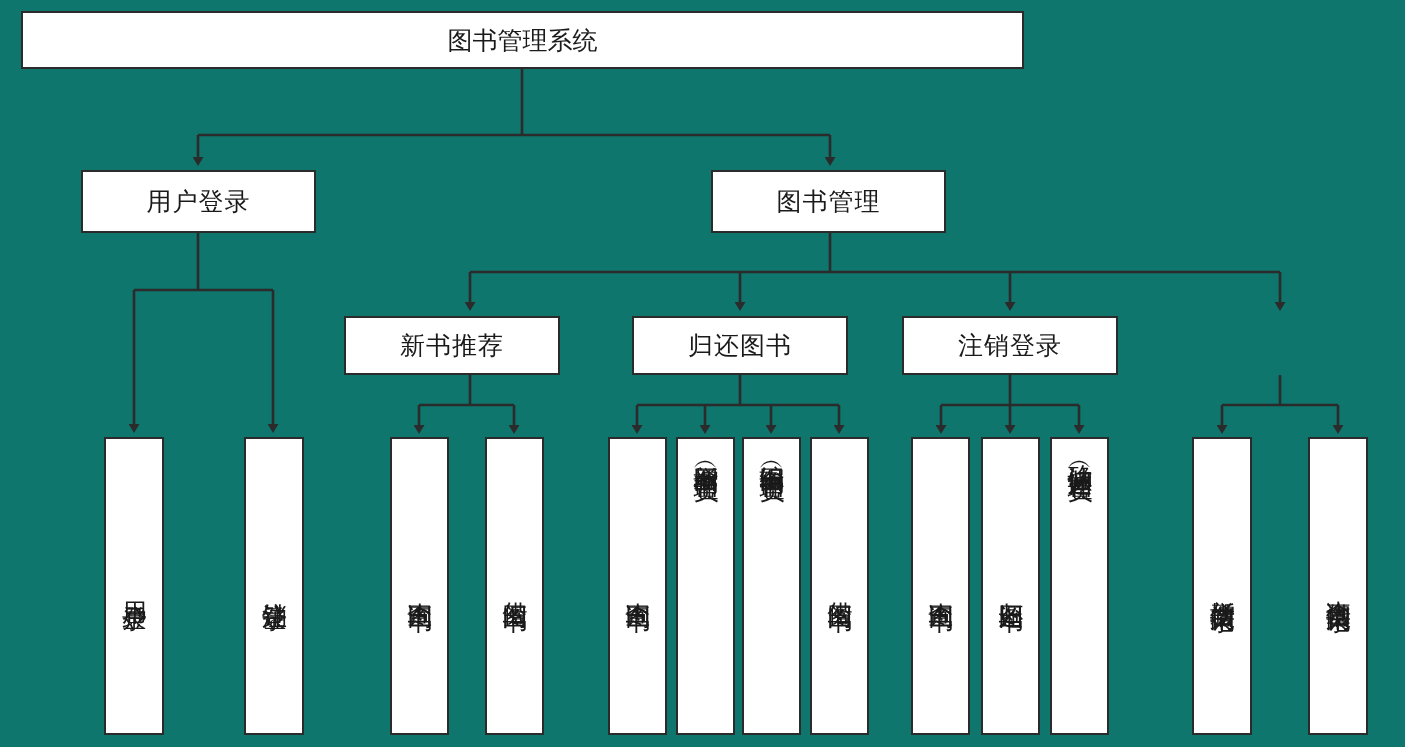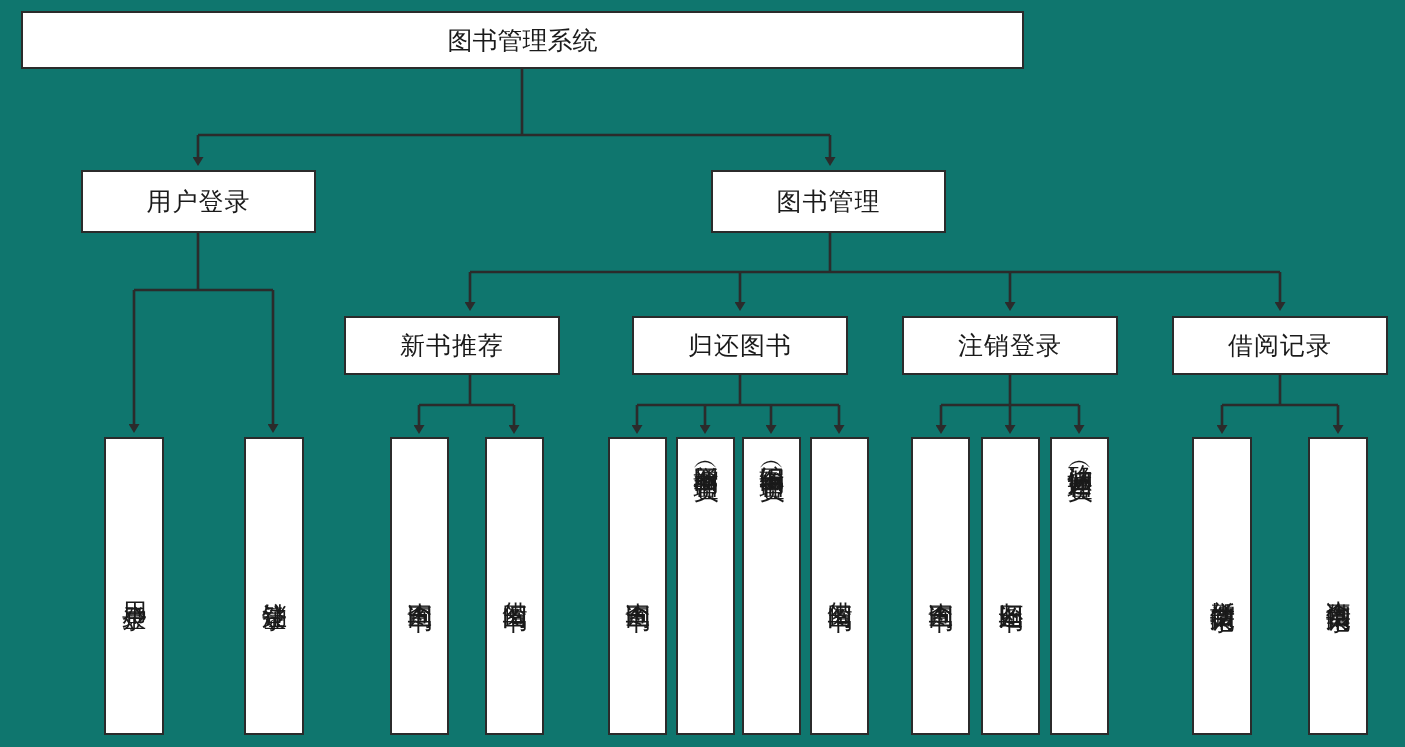--- a/index.html
+++ b/index.html
@@ -120,21 +120,20 @@
   </svg>
 
   <div class="node root" style="left:21px; top:11px; width:1003px; height:58px;">图书管理系统</div>
 
   <div class="node horiz" style="left:81px; top:170px; width:235px; height:63px;">用户登录</div>
   <div class="node horiz" style="left:711px; top:170px; width:235px; height:63px;">图书管理</div>
 
   <div class="node horiz" style="left:344px; top:316px; width:216px; height:59px;">新书推荐</div>
   <div class="node horiz" style="left:632px; top:316px; width:216px; height:59px;">归还图书</div>
   <div class="node horiz" style="left:902px; top:316px; width:216px; height:59px;">注销登录</div>
-  <div class="node horiz" style="left:1172px; top:316px; width:216px; height:59px;">借阅记录</div>
 
   <div class="node vert" style="left:104px; top:437px; width:60px; height:298px;">用户登录</div>
   <div class="node vert" style="left:244px; top:437px; width:60px; height:298px;">注销登录</div>
 
   <div class="node vert" style="left:390px; top:437px; width:59px; height:298px;">查询图书</div>
   <div class="node vert" style="left:485px; top:437px; width:59px; height:298px;">借阅图书</div>
 
   <div class="node vert" style="left:608px; top:437px; width:59px; height:298px;">查询图书</div>
   <div class="node vert toptext" style="left:676px; top:437px; width:59px; height:298px;">新增图书（管理员）</div>
   <div class="node vert toptext" style="left:742px; top:437px; width:59px; height:298px;">编辑图书（管理员）</div>

